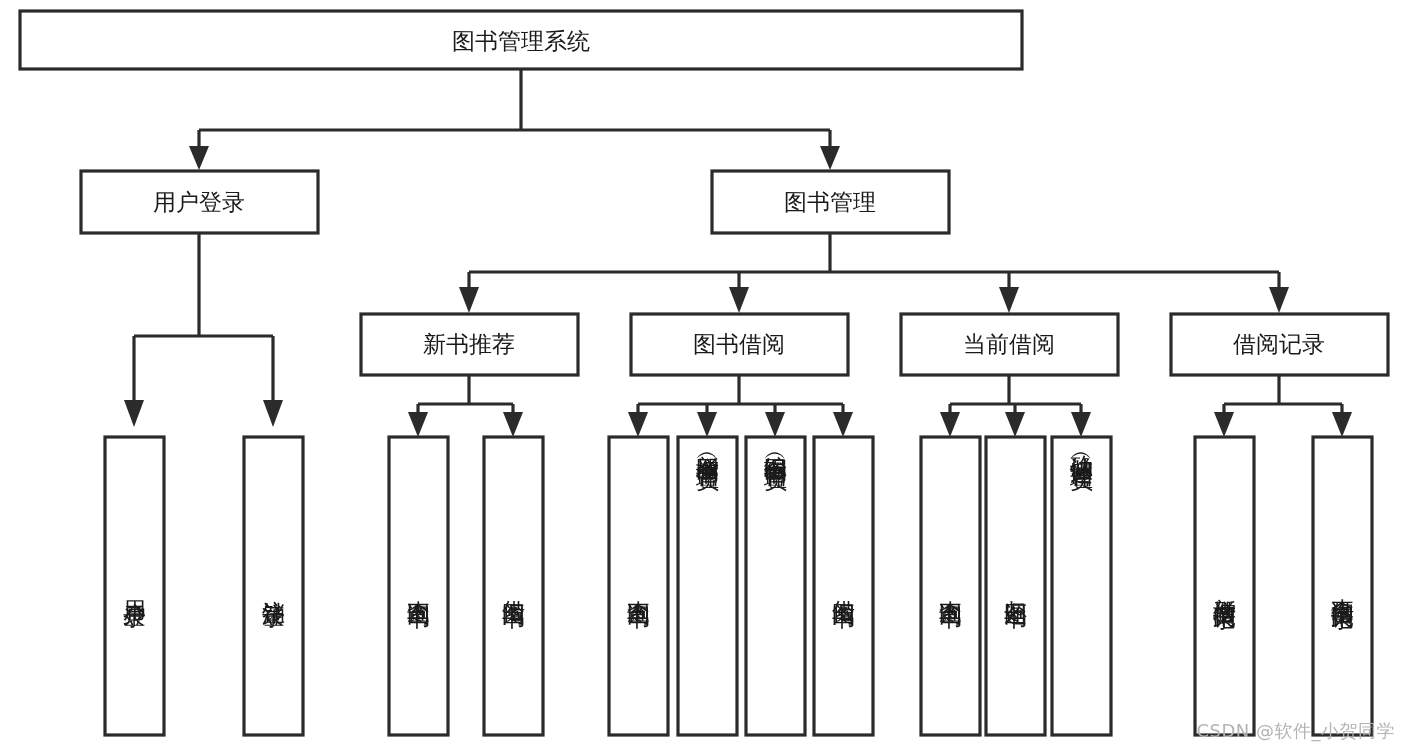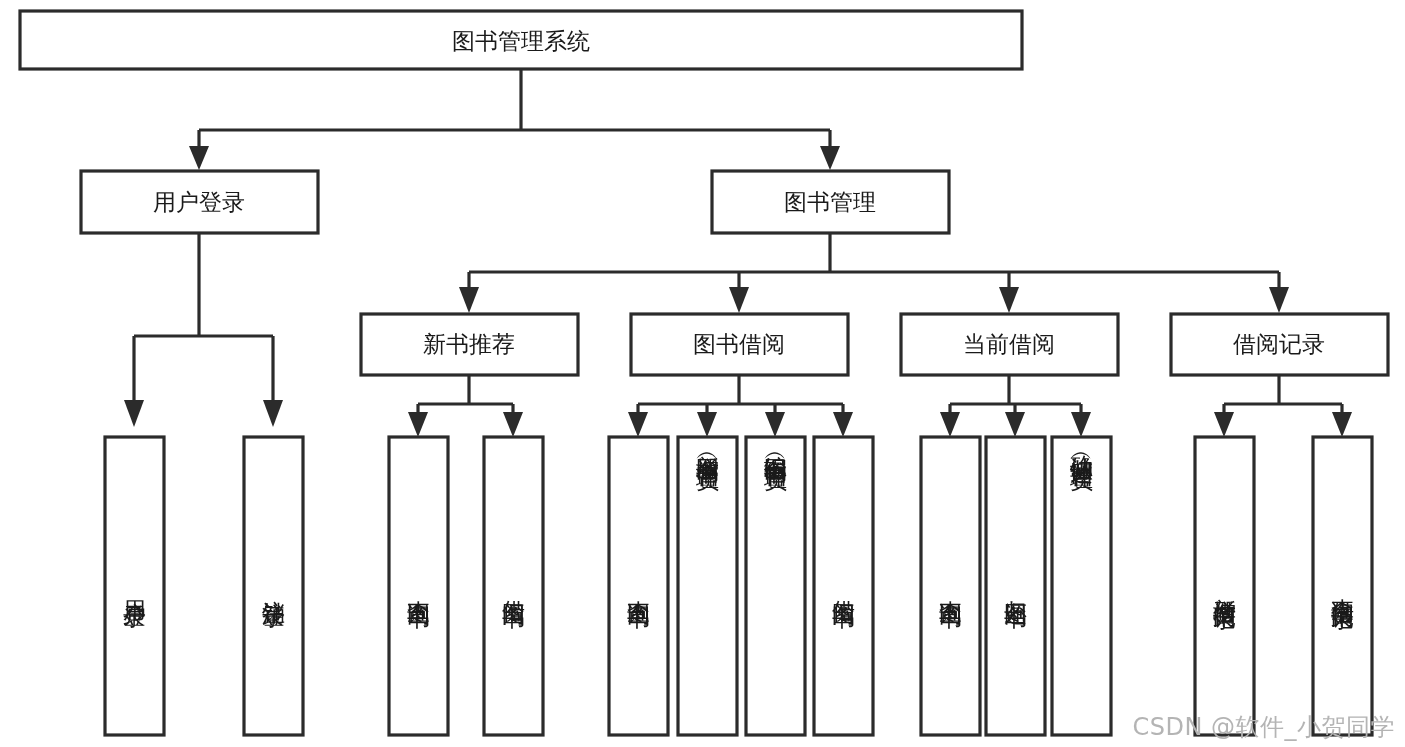--- a/index.html
+++ b/index.html
@@ -65,21 +65,21 @@
     line-height: 1.18;
     color: #1a1a1a;
     letter-spacing: 2px;
     white-space: nowrap;
   }
   .watermark {
     position: absolute;
     right: 10px;
     bottom: 4px;
     font-family: "DejaVu Sans", "Liberation Sans", sans-serif;
-    font-size: 24px;
+    font-size: 18px;
     color: #b4b4b4;
     letter-spacing: 0.5px;
     white-space: nowrap;
   }
 </style>
 </head>
 <body>
 
 <div id="diagram-root">
 

